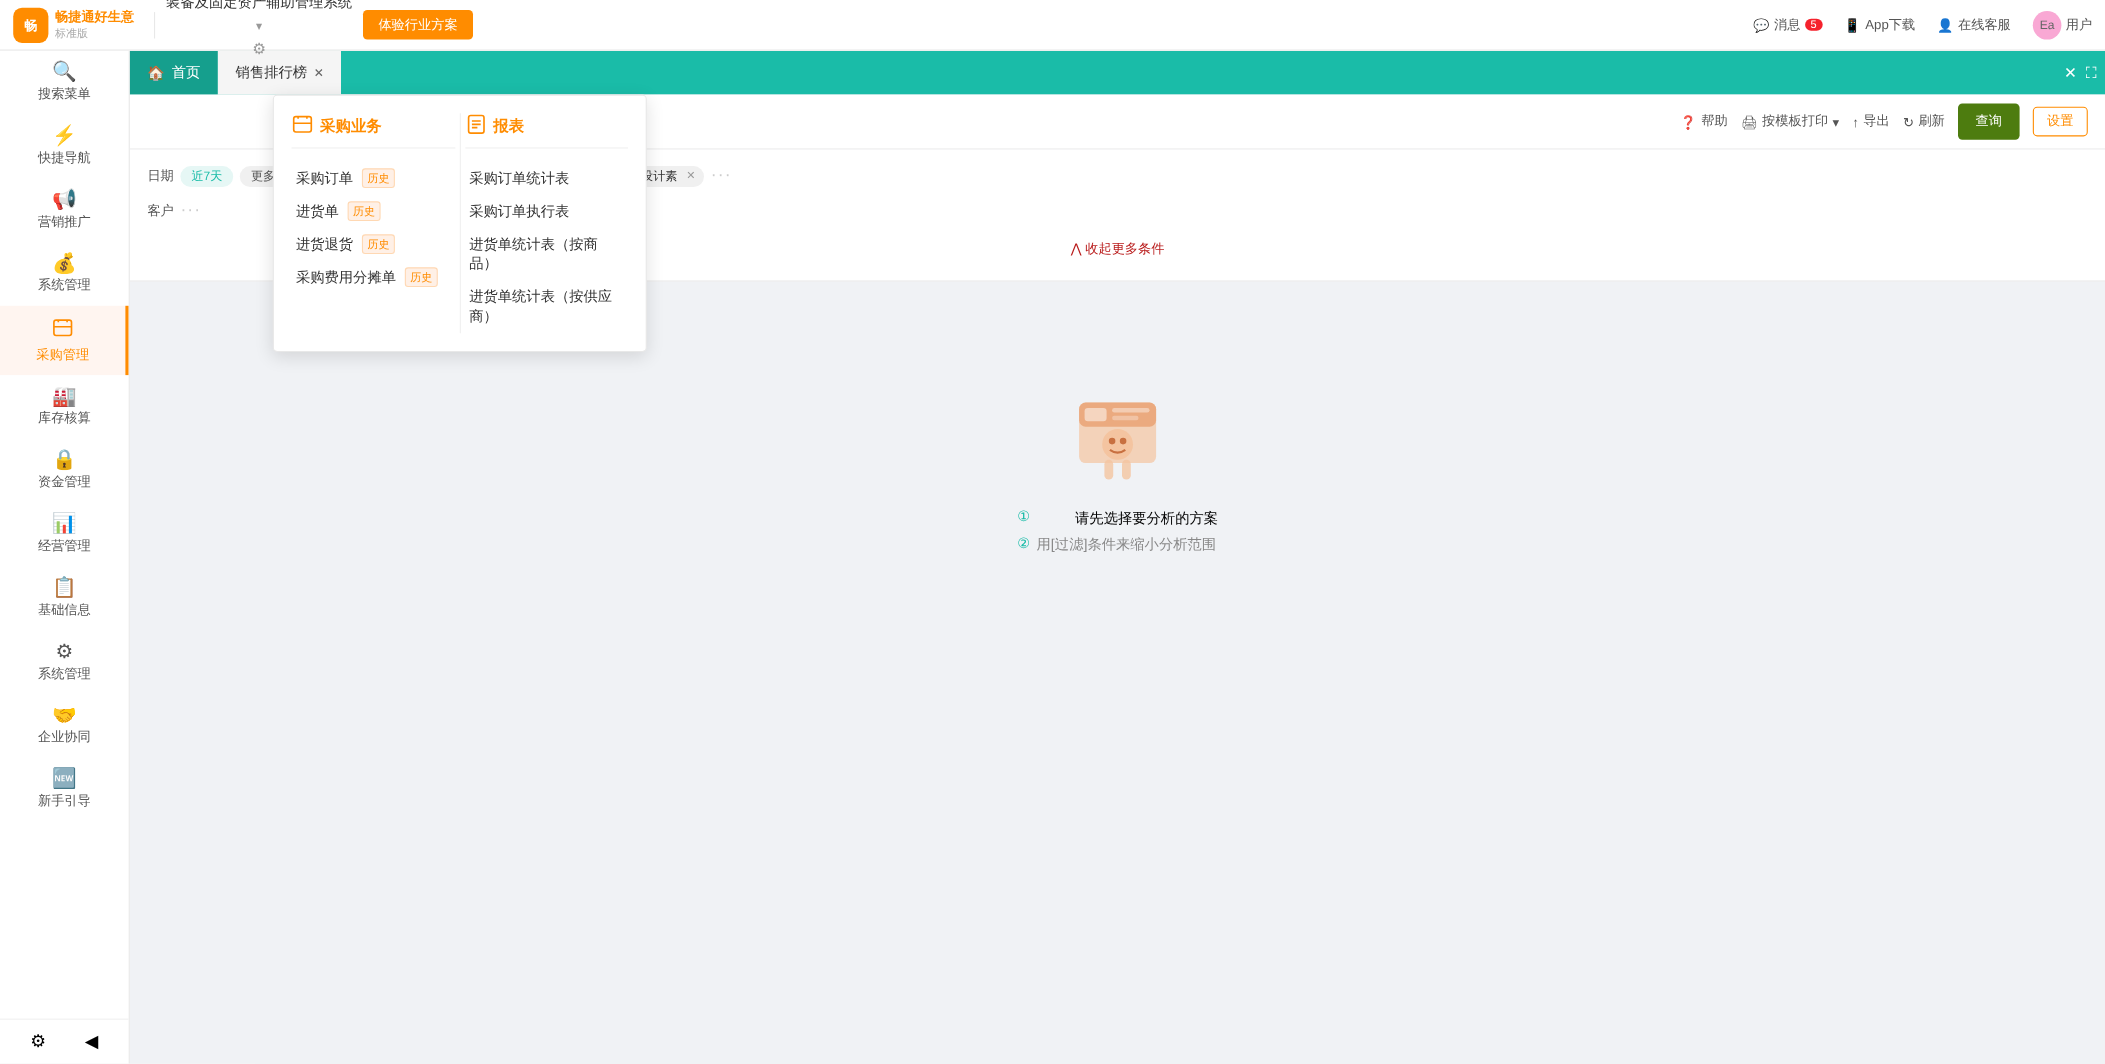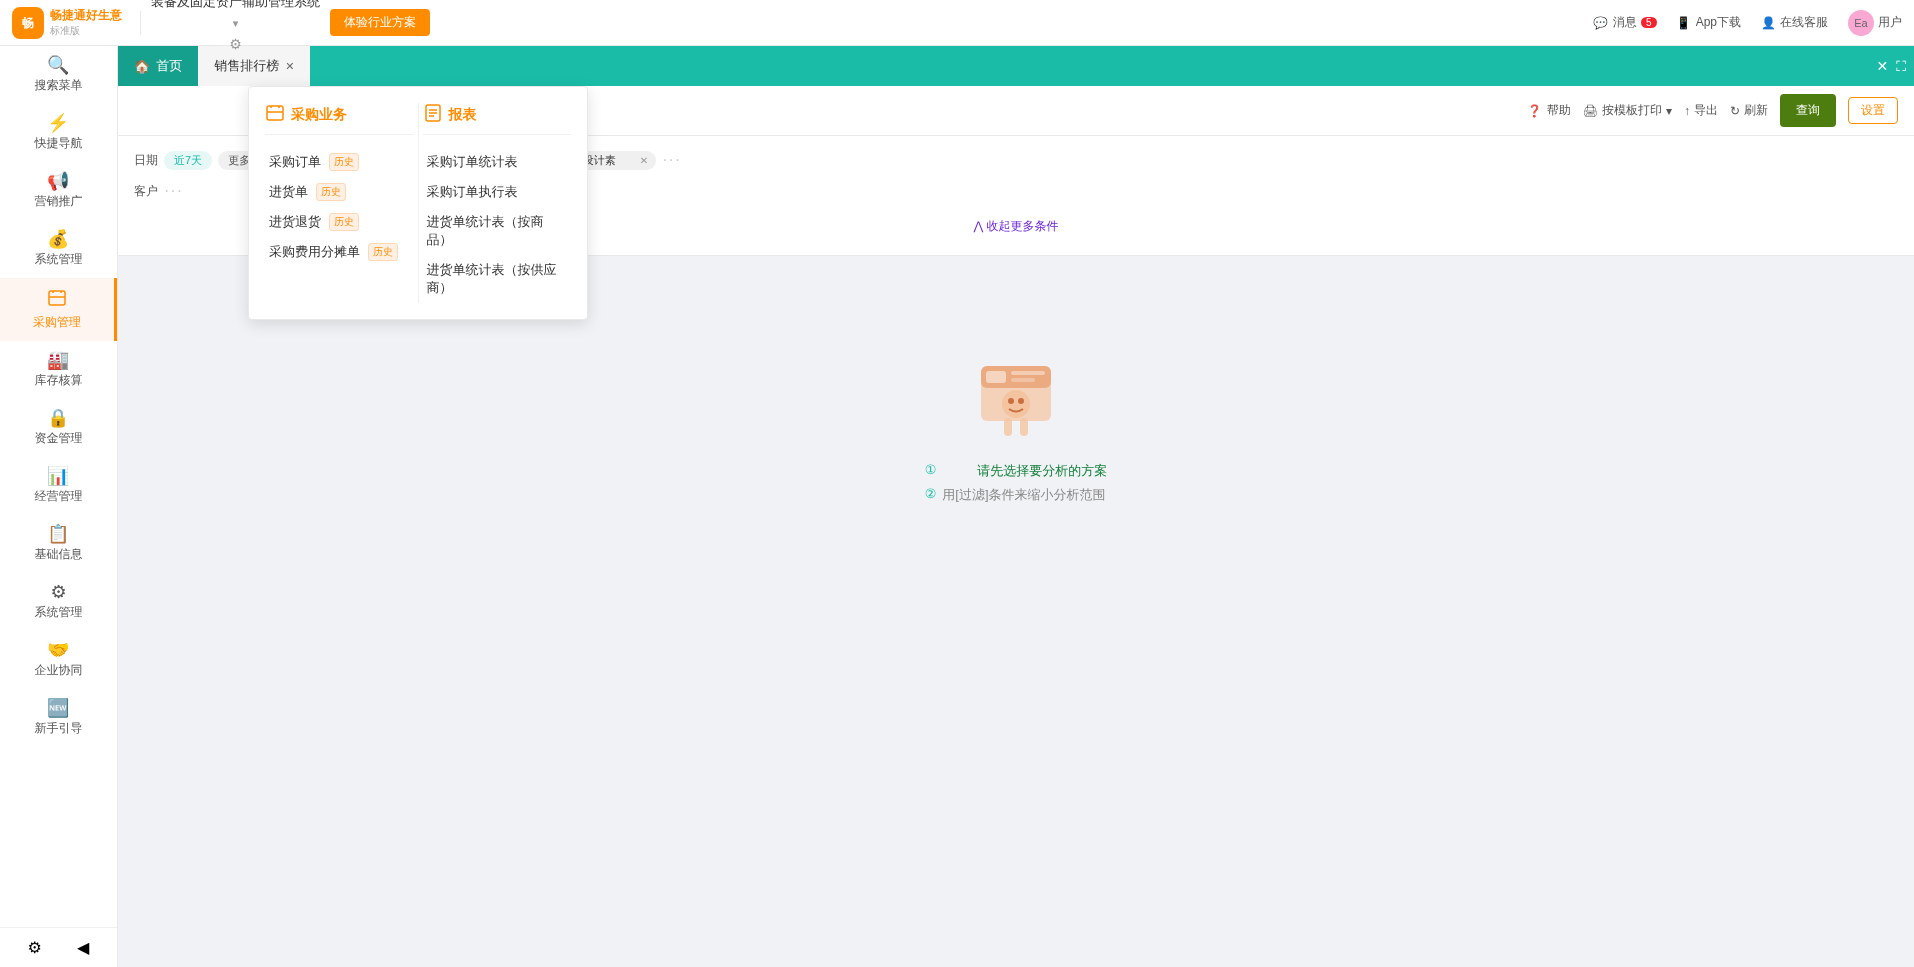--- a/index.html
+++ b/index.html
@@ -265,21 +265,21 @@
       position: absolute; right: 6px;
       font-size: 10px; color: #999;
       pointer-events: none;
     }
 
     .dots-btn { color: #ccc; cursor: pointer; font-size: 16px; letter-spacing: 1px; }
 
     .collapse-row {
       text-align: center;
       padding: 8px;
-      color: #6d28d9;
+      color: #b91c1c;
       font-size: 12px;
       cursor: pointer;
     }
     .dropdown-menu {
       position: absolute;
       top: 0px;
       left: 130px;
       background: #fff;
       border: 1px solid #e8e8e8;
       border-radius: 4px;
@@ -485,21 +485,21 @@
             <div class="select-wrapper">
               <select class="select-box">
                 <option>单据状态</option>
               </select>
             </div>
             <span class="dots-btn">···</span>
           </div>
 
           <div class="filter-item">
             <span>商品</span>
-            <span style="background:#f0f0f0;border-radius:12px;padding:2px 8px;font-size:11px;color:#333;display:flex;align-items:center;gap:20px;">
+            <span style="background:#f0f0f0;border-radius:12px;padding:2px 8px;font-size:11px;color:#333;display:flex;align-items:center;gap:4px;">
               <span>设计素</span>
               <span class="tag-close">✕</span>
             </span>
             <span class="dots-btn">···</span>
           </div>
         </div>
 
 
         <div class="filter-row">
 
@@ -531,21 +531,21 @@
             <circle cx="70" cy="65" r="3" fill="#c87040"></circle>
             <path d="M58 73 Q65 78 72 73" stroke="#c87040" stroke-width="2" fill="none"></path>
 
             <rect x="53" y="82" width="8" height="18" rx="4" fill="#f4c4a0" opacity="0.8"></rect>
             <rect x="69" y="82" width="8" height="18" rx="4" fill="#f4c4a0" opacity="0.8"></rect>
           </svg>
         </div>
         <div>
           <div style="display:flex;align-items:flex-start;gap:6px;margin-bottom:6px;">
             <span style="color:#1abca8;font-size:13px;">①</span>
-            <span style="color:#15803d;font-size:13px;margin-left:35px;">请先选择要分析的方案</span>
+            <span style="color:#000000;font-size:13px;margin-left:35px;">请先选择要分析的方案</span>
           </div>
           <div style="display:flex;align-items:flex-start;gap:6px;">
             <span style="color:#1abca8;font-size:13px;">②</span>
             <span style="color:#888;font-size:13px;">用[过滤]条件来缩小分析范围</span>
           </div>
         </div>
       </div>
 
     </div>
 

